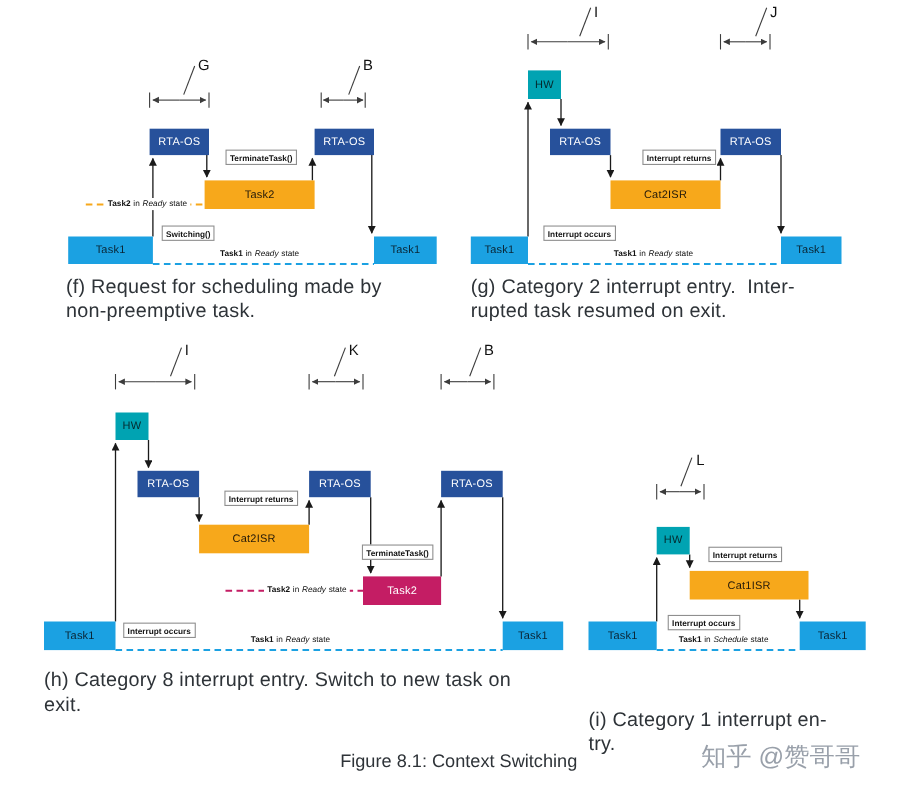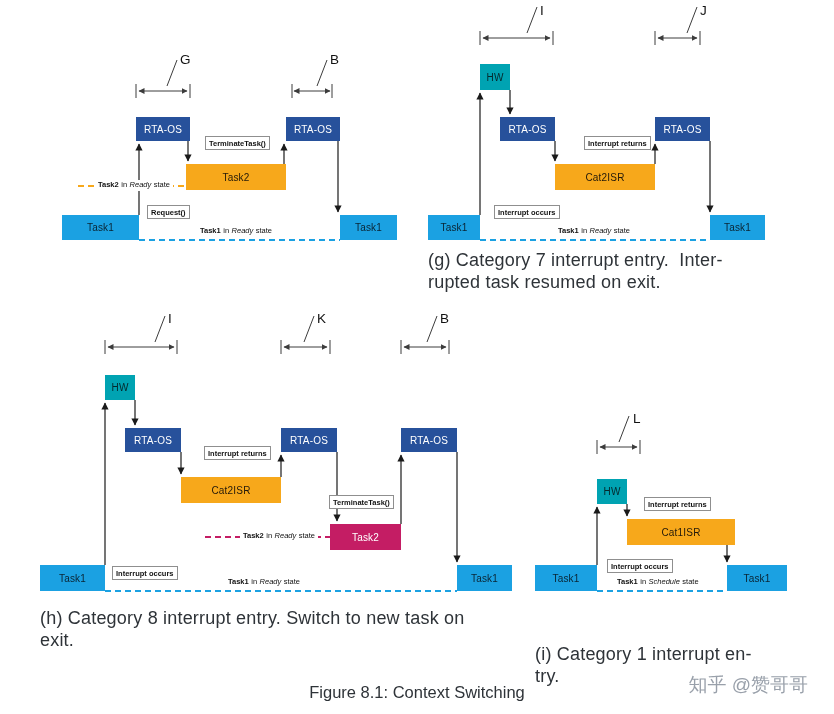--- a/index.html
+++ b/index.html
@@ -25,21 +25,21 @@
   .state{position:absolute;display:inline-flex;gap:2.5px;font-size:7.5px;color:#111;
          white-space:nowrap;align-items:baseline;line-height:1.4;}
   .state.onwhite{background:#fff;padding:0 3px;}
   .state b{font-weight:bold;}
   .state i{font-style:italic;}
   .mletter{position:absolute;font-size:13.5px;color:#111;}
   .caption{position:absolute;font-size:18px;line-height:1.22;color:#2e3338;
            white-space:pre-wrap;letter-spacing:.2px;}
   .figcaption{position:absolute;left:0;width:834px;top:683px;text-align:center;
               font-size:16.5px;color:#2e3338;}
-  .watermark{position:absolute;right:26px;top:672px;font-size:19px;color:#99a0aa;}
+  .watermark{position:absolute;right:52px;top:672px;font-size:23px;color:#99a0aa;}
 </style>
 </head>
 <body>
 
 <div id="canvas">
 
   <svg class="lines" width="834" height="714" viewBox="0 0 834 714">
     <defs>
       <marker id="ah" markerWidth="8" markerHeight="8" refX="5.5" refY="3" orient="auto">
         <path d="M0,0 L6,3 L0,6 Z" fill="#1a1a1a"></path>
@@ -132,21 +132,21 @@
     <div class="mletter" style="left:180px;top:52px">G</div>
     <div class="mletter" style="left:330px;top:52px">B</div>
 
     <div class="box navy" style="left:136px;top:117px;width:54px;height:24px">RTA-OS</div>
     <div class="box navy" style="left:286px;top:117px;width:54px;height:24px">RTA-OS</div>
     <div class="box orange" style="left:186px;top:164px;width:100px;height:26px">Task2</div>
     <div class="box blue" style="left:62px;top:215px;width:77px;height:25px">Task1</div>
     <div class="box blue" style="left:340px;top:215px;width:57px;height:25px">Task1</div>
 
     <div class="tag" style="left:205px;top:136px">TerminateTask()</div>
-    <div class="tag" style="left:147px;top:205px">Request()</div>
+    <div class="tag" style="left:147px;top:205px">Switching()</div>
 
     <div class="state onwhite" style="left:95px;top:180px">
       <b>Task2</b>
       <span>in</span>
       <i>Ready</i>
       <span>state</span>
     </div>
     <div class="state" style="left:200px;top:226px">
       <b>Task1</b>
       <span>in</span>
@@ -221,21 +221,23 @@
     <div class="tag" style="left:607px;top:559px">Interrupt occurs</div>
 
     <div class="state" style="left:617px;top:577px">
       <b>Task1</b>
       <span>in</span>
       <i>Schedule</i>
       <span>state</span>
     </div>
   </div>
 
-  <div class="caption" style="left:428px;top:250px;width:370px">(g) Category 7 interrupt entry.  Inter-
+  <div class="caption" style="left:60px;top:250px;width:370px">(f) Request for scheduling made by
+non-preemptive task.</div>
+  <div class="caption" style="left:428px;top:250px;width:370px">(g) Category 2 interrupt entry.  Inter-
 rupted task resumed on exit.</div>
   <div class="caption" style="left:40px;top:608px;width:485px">(h) Category 8 interrupt entry. Switch to new task on
 exit.</div>
   <div class="caption" style="left:535px;top:644px;width:260px">(i) Category 1 interrupt en-
 try.</div>
 
   <div class="figcaption">Figure 8.1: Context Switching</div>
   <div class="watermark">知乎 @赞哥哥</div>
 </div>
 

